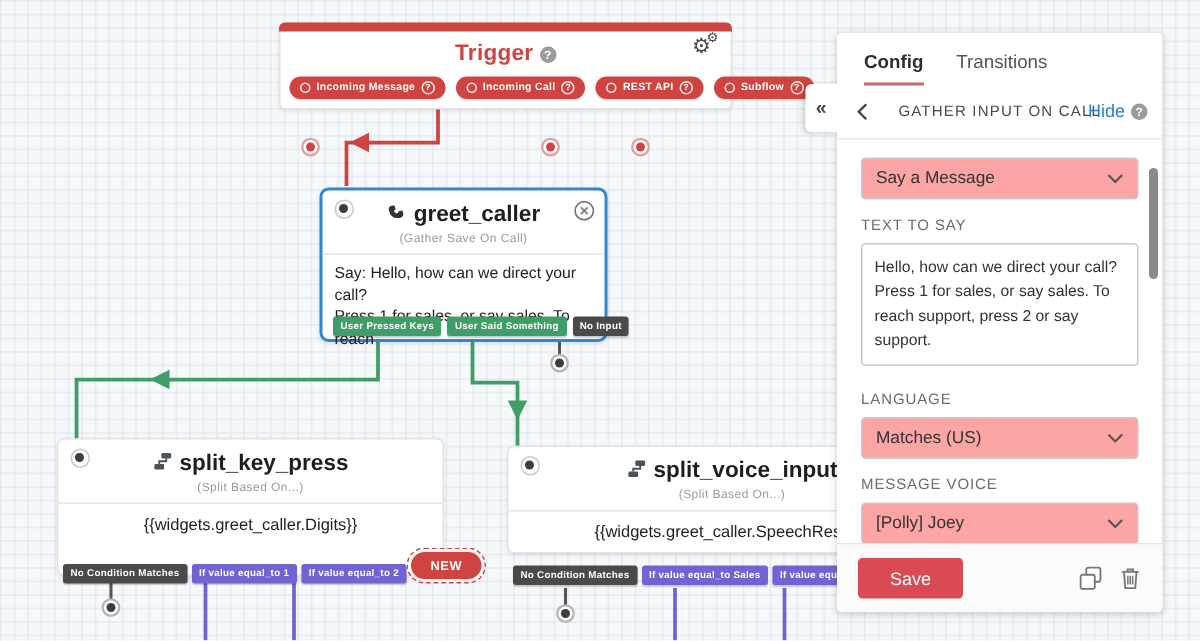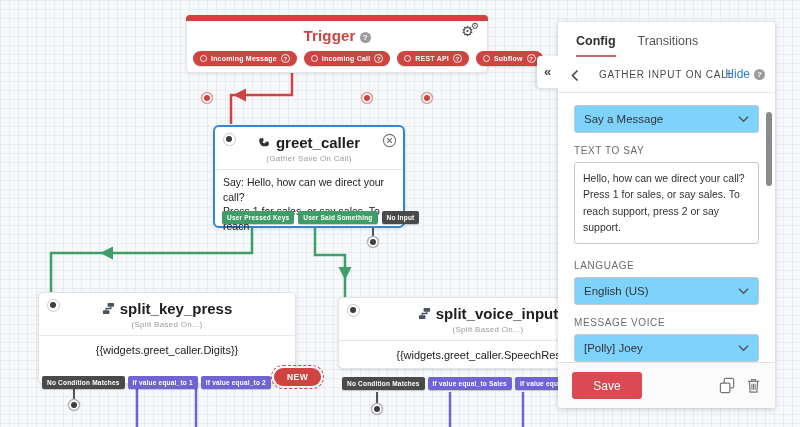--- a/index.html
+++ b/index.html
@@ -79,21 +79,21 @@
   #panel-header { position:relative; height:36px; border-bottom:1px solid #e8e8e8;
                   display:flex; align-items:center; }
   #panel-back { position:absolute; left:13px; top:11px; cursor:pointer; }
   #panel-title { flex:1; text-align:center; font-size:10px; color:#4a4a4a; letter-spacing:.8px; font-weight:500; }
   #panel-hide { position:absolute; right:10px; top:10px; font-size:12px; color:#2e7cd0; cursor:pointer; }
   #tabs { display:flex; gap:22px; padding:12px 0 0 18px; }
   .tab { font-size:12.5px; color:#555; padding-bottom:7px; cursor:pointer; }
   .tab.active { color:#2e2e2e; font-weight:700; border-bottom:2px solid #c96b6b; }
   #panel-content { padding:12px 16px 0 16px; }
   .sel { display:flex; align-items:center; justify-content:space-between; border:1px solid #c9c9c9;
-         border-radius:3px; height:28px; padding:0 9px; font-size:11.5px; color:#333; background:#7dd3fc;
+         border-radius:3px; height:28px; padding:0 9px; font-size:11.5px; color:#333; background:#fca5a5;
          cursor:pointer; }
   .flabel { font-size:10px; color:#6b6b6b; letter-spacing:.6px; margin:12px 0 6px 0; font-weight:500; }
   .ta { width:100%; height:82px; border:1px solid #c9c9c9; border-radius:3px; resize:none;
         font-family:"Liberation Sans", sans-serif; font-size:10.5px; color:#333; line-height:1.55;
         padding:7px 8px; background:#fff; }
   #faint-strip { margin-top:10px; width:118px; height:6px; background:#e7e7e7; border-radius:2px; }
   #panel-footer { position:absolute; left:0; right:0; bottom:0; height:46px; background:#fbfbfb;
                   border-top:1px solid #e3e3e3; border-radius:0 0 3px 3px;
                   display:flex; align-items:center; padding:0 14px; }
   #save-btn { background:#da4a52; color:#fff; border:none; border-radius:3px; width:70px; height:27px;
@@ -264,21 +264,21 @@
       <div class="sel">
         <span>Say a Message</span>
         <svg width="11" height="8" viewBox="0 0 12 8">
             <path d="M1 1.5 L6 6.5 L11 1.5" stroke="#555" stroke-width="1.6" fill="none"></path>
           </svg>
       </div>
       <div class="flabel">TEXT TO SAY</div>
       <textarea class="ta" style="">Hello, how can we direct your call? Press 1 for sales, or say sales. To reach support, press 2 or say support.</textarea>
       <div class="flabel">LANGUAGE</div>
       <div class="sel">
-        <span>English (US)</span>
+        <span>Matches (US)</span>
         <svg width="11" height="8" viewBox="0 0 12 8">
             <path d="M1 1.5 L6 6.5 L11 1.5" stroke="#555" stroke-width="1.6" fill="none"></path>
           </svg>
       </div>
       <div class="flabel">MESSAGE VOICE</div>
       <div class="sel">
         <span>[Polly] Joey</span>
         <svg width="11" height="8" viewBox="0 0 12 8">
             <path d="M1 1.5 L6 6.5 L11 1.5" stroke="#555" stroke-width="1.6" fill="none"></path>
           </svg>

